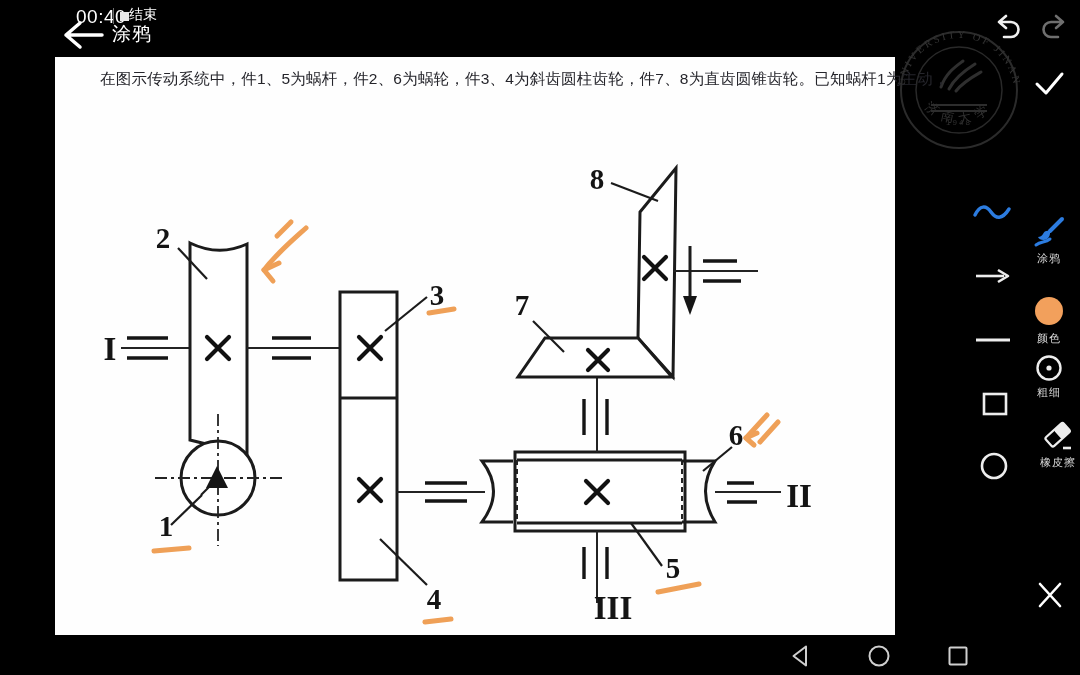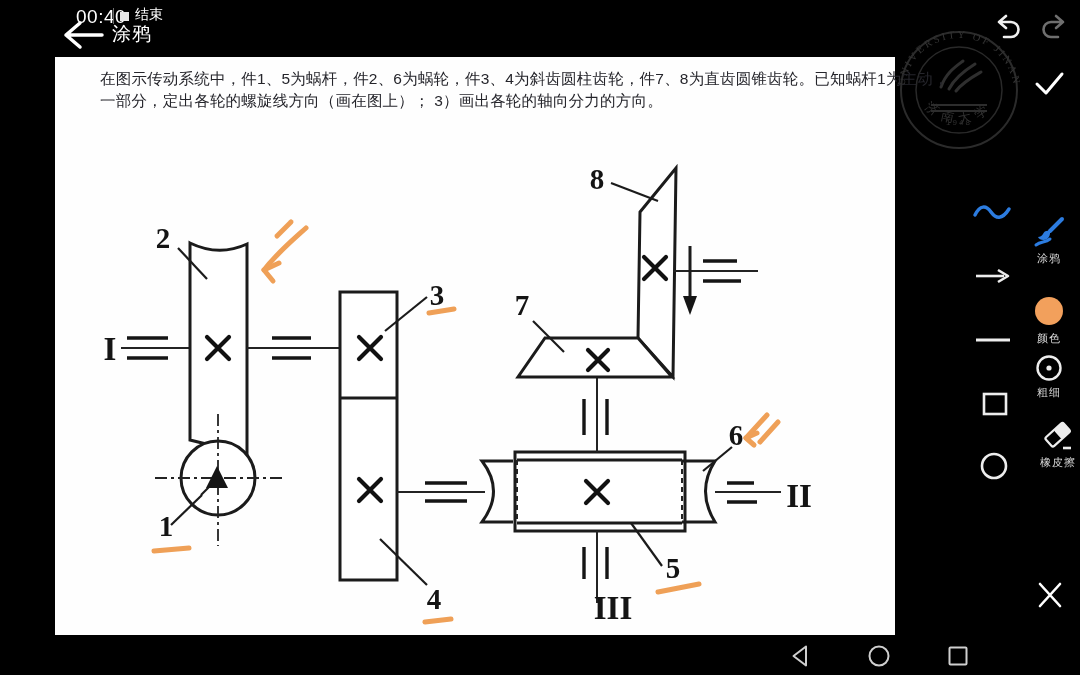--- a/index.html
+++ b/index.html
@@ -7,21 +7,21 @@
     --tool-orange:#f2a05c;
     --annotation-orange:#efa057;
   }
   *{margin:0;padding:0;box-sizing:border-box;}
   html,body{width:1080px;height:675px;overflow:hidden;}
   body{background:#000;position:relative;font-family:"Liberation Sans",sans-serif;}
 
   
   .statusbar-time{position:absolute;left:76px;top:6px;color:#fff;font-size:19px;letter-spacing:.5px;}
   .statusbar-divider{position:absolute;left:113px;top:8px;width:1px;height:16px;background:#6c6c6c;}
-  .stop-chip{position:absolute;left:120px;top:6px;display:flex;align-items:center;gap:6px;color:#fff;font-size:14px;}
+  .stop-chip{position:absolute;left:120px;top:6px;display:flex;align-items:center;color:#fff;font-size:14px;}
   .stop-square{width:9px;height:9px;background:#e8e8e8;display:inline-block;margin-top:2px;}
   .back-btn{position:absolute;left:60px;top:20px;width:46px;height:30px;}
   .screen-title{position:absolute;left:112px;top:21px;color:#fff;font-size:19px;letter-spacing:1px;}
   .undo-btn{position:absolute;left:994px;top:13px;width:28px;height:26px;}
   .redo-btn{position:absolute;left:1040px;top:13px;width:28px;height:26px;}
   .confirm-btn{position:absolute;left:1030px;top:66px;width:38px;height:38px;}
   .close-btn{position:absolute;left:1034px;top:580px;width:32px;height:30px;}
 
   
   .watermark{position:absolute;left:893px;top:25px;pointer-events:none;}
@@ -110,21 +110,20 @@
     </g>
     <path d="M38,80 H94 M38,86 H94" stroke="#2d2d2d" stroke-width="2" fill="none"></path>
     <text x="66" y="100" fill="#303030" font-size="8" text-anchor="middle" letter-spacing="2">1948</text>
   </svg>
 </div>
 
 <div class="page">
 
   <div class="problem-text">
     <div>在图示传动系统中，件1、5为蜗杆，件2、6为蜗轮，件3、4为斜齿圆柱齿轮，件7、8为直齿圆锥齿轮。已知蜗杆1为主动，</div>
-    <div>一部分，定出各轮的螺旋线方向（画在图上）； 3）画出各轮的轴向分力的方向。</div>
   </div>
 
   <svg class="diagram-svg" width="840" height="578" viewBox="0 0 840 578">
 
     <text class="axlabel" x="55" y="303">I</text>
     <path class="hatch" d="M72,281 H113 M72,301 H113"></path>
     <path class="axis" d="M66,291 H135"></path>
     <path class="part" d="M135,186 Q164,200 192,187 L192,397 L135,383 Z"></path>
     <path class="hatch" d="M217,281 H256 M217,301 H256"></path>
     <path class="axis" d="M192,291 H285"></path>

